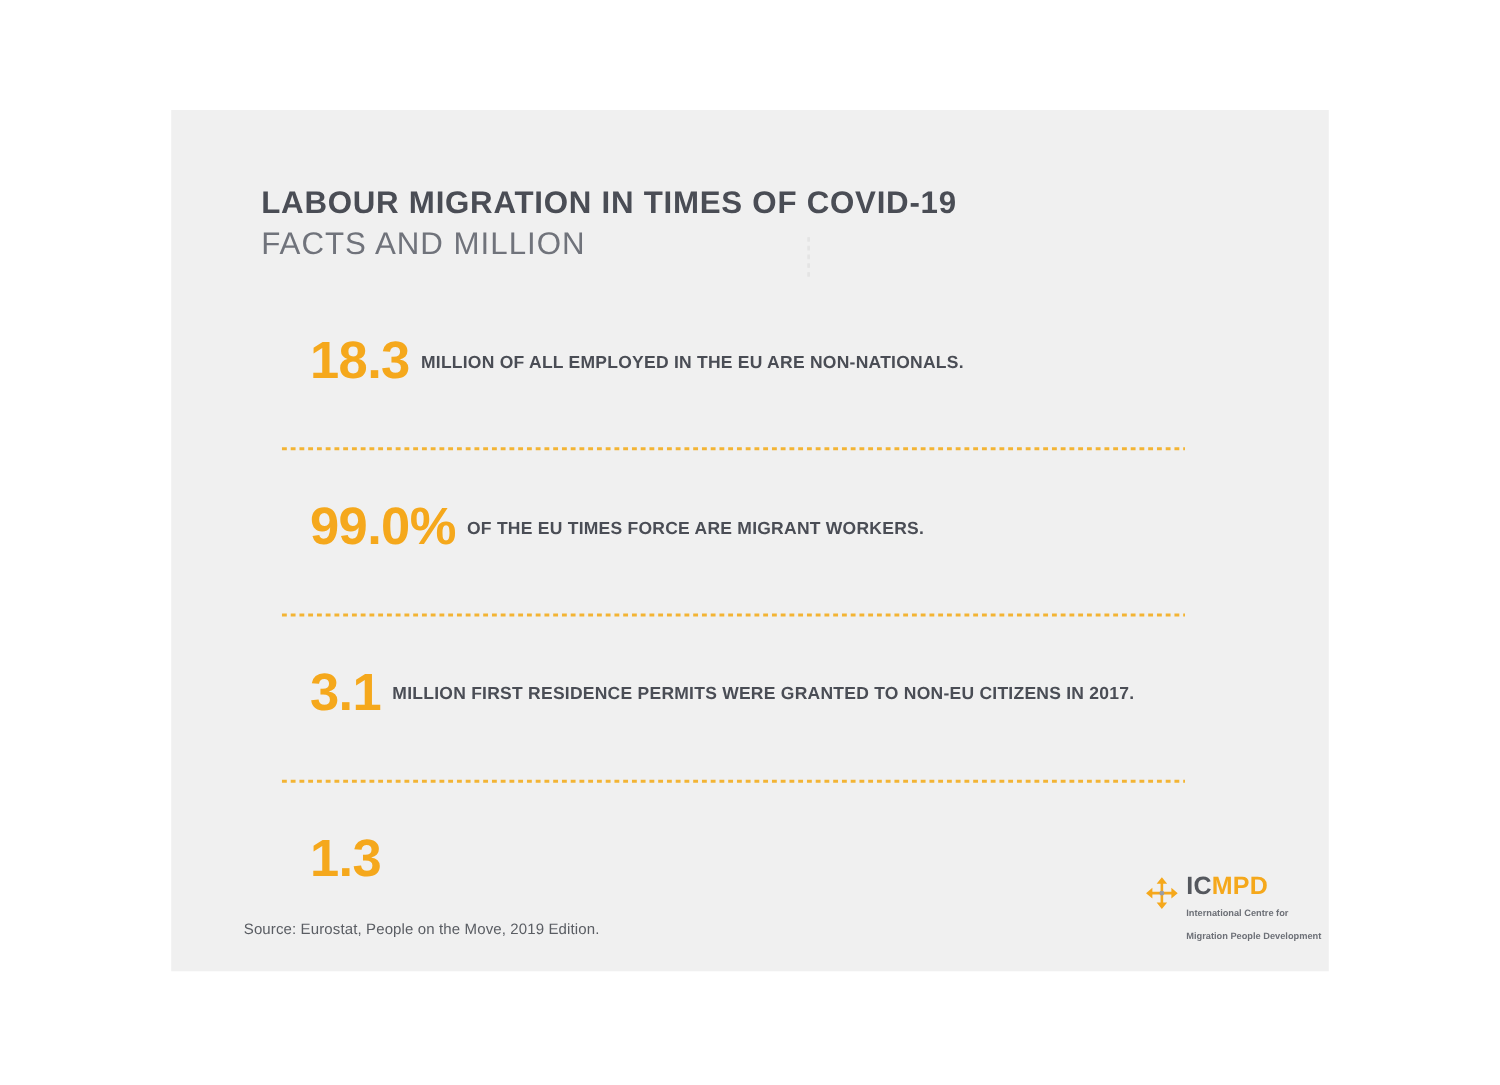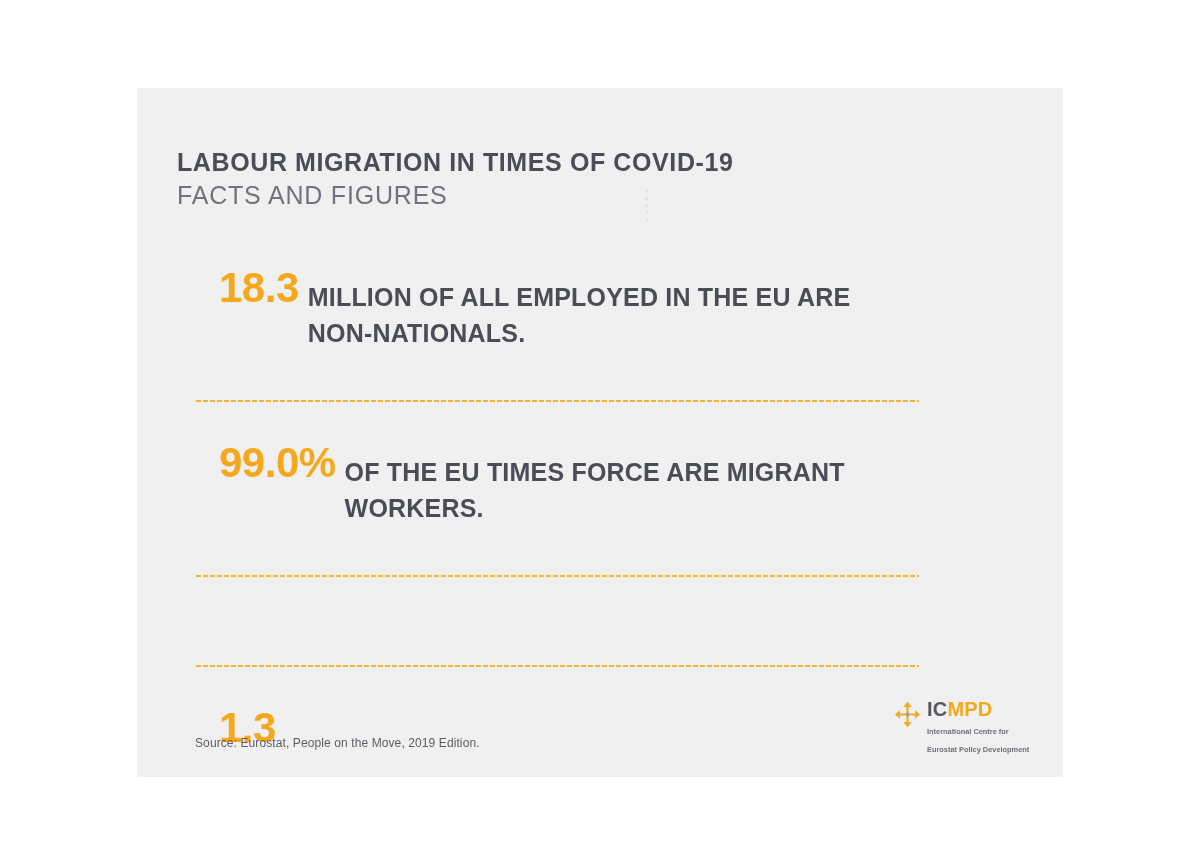--- a/index.html
+++ b/index.html
@@ -20,21 +20,21 @@
     top: 88px;
     width: 926px;
     height: 689px;
     background: #f0f0f0;
     overflow: hidden;
   }
 
   
   .header {
     position: absolute;
-    left: 40px;
+    left: 72px;
     top: 60px;
   }
   .title {
     font-size: 25px;
     font-weight: bold;
     letter-spacing: 0.6px;
     color: #4a4d55;
     white-space: nowrap;
     margin: 0;
     line-height: 1.15;
@@ -60,41 +60,42 @@
     background-repeat: repeat-y;
     opacity: 0.85;
   }
 
   
   .stats {
     position: absolute;
     left: 0;
     top: 178px;
     width: 840px;
+    padding-left: 29px;
   }
   .stat-row {
     position: relative;
     padding: 0 58px;
     display: flex;
     align-items: flex-start;
   }
   .stat-number {
     color: #f5a81c;
     font-weight: bold;
     font-size: 42px;
     line-height: 1;
     letter-spacing: -0.5px;
     white-space: nowrap;
     flex: 0 0 auto;
     padding-top: 1px;
   }
   .stat-text {
     color: #4a4d55;
     font-weight: bold;
-    font-size: 25px;
+    font-size: 14px;
     line-height: 1.42;
     letter-spacing: 0.2px;
     padding-left: 9px;
     padding-top: 13px;
   }
   .stat-row.one-line .stat-text { padding-top: 14px; }
 
   .row-1 { margin-left: 24px; }
   .row-2 { margin-left: 24px; }
   .row-3 { margin-left: 24px; }
@@ -117,21 +118,21 @@
     left: 58px;
     top: 648px;
     font-size: 12px;
     color: #5a5d63;
     letter-spacing: 0.1px;
     white-space: nowrap;
   }
 
   .logo {
     position: absolute;
-    left: 757px;
+    left: 779px;
     top: 611px;
     display: flex;
     align-items: flex-start;
   }
   .logo-mark {
     width: 27px;
     height: 27px;
     flex: 0 0 auto;
     margin-top: 2px;
   }
@@ -154,21 +155,21 @@
     white-space: nowrap;
   }
 </style>
 </head>
 <body>
 
 <div class="slide">
 
   <div class="header">
     <h1 class="title">LABOUR MIGRATION IN TIMES OF COVID-19</h1>
-    <h2 class="subtitle">FACTS AND FIGURES</h2>
+    <h2 class="subtitle">FACTS AND MILLION</h2>
   </div>
 
   <div class="ghost-dots"></div>
 
   <div class="stats">
 
     <div class="stat-row one-line row-1">
       <span class="stat-number">18.3</span>
       <span class="stat-text">MILLION OF ALL EMPLOYED IN THE EU ARE NON-NATIONALS.</span>
     </div>
@@ -179,20 +180,24 @@
 
     <div class="stat-row one-line row-2">
       <span class="stat-number">99.0%</span>
       <span class="stat-text">OF THE EU TIMES FORCE ARE MIGRANT WORKERS.</span>
     </div>
 
     <div class="sp-a"></div>
     <div class="divider"></div>
     <div class="sp-b"></div>
 
+    <div class="stat-row row-3">
+      <span class="stat-number">3.1</span>
+      <span class="stat-text" style="max-width:620px">MILLION FIRST RESIDENCE PERMITS WERE GRANTED TO NON-EU CITIZENS IN 2017.</span>
+    </div>
 
     <div class="sp-a"></div>
     <div class="divider"></div>
     <div class="sp-b"></div>
 
     <div class="stat-row row-4">
       <span class="stat-number">1.3</span>
     </div>
 
   </div>
@@ -208,18 +213,18 @@
           <path d="M2 32 L14 22 L14 29.5 L29.5 29.5 L29.5 34.5 L14 34.5 L14 42 Z"></path>
           <path d="M62 32 L50 42 L50 34.5 L34.5 34.5 L34.5 29.5 L50 29.5 L50 22 Z"></path>
         </g>
         <circle cx="32" cy="32" r="4.6" fill="#9b9da3"></circle>
       </svg>
     </span>
     <span class="logo-text">
       <span class="logo-word"><span class="lw-ic">IC</span><span class="lw-mpd">MPD</span></span>
       <span class="logo-tag">
         <span>International Centre for</span><br>
-        <span>Eurostat Policy Development</span>
+        <span>Migration People Development</span>
       </span>
     </span>
   </div>
 
 </div>
 
 </body></html>

